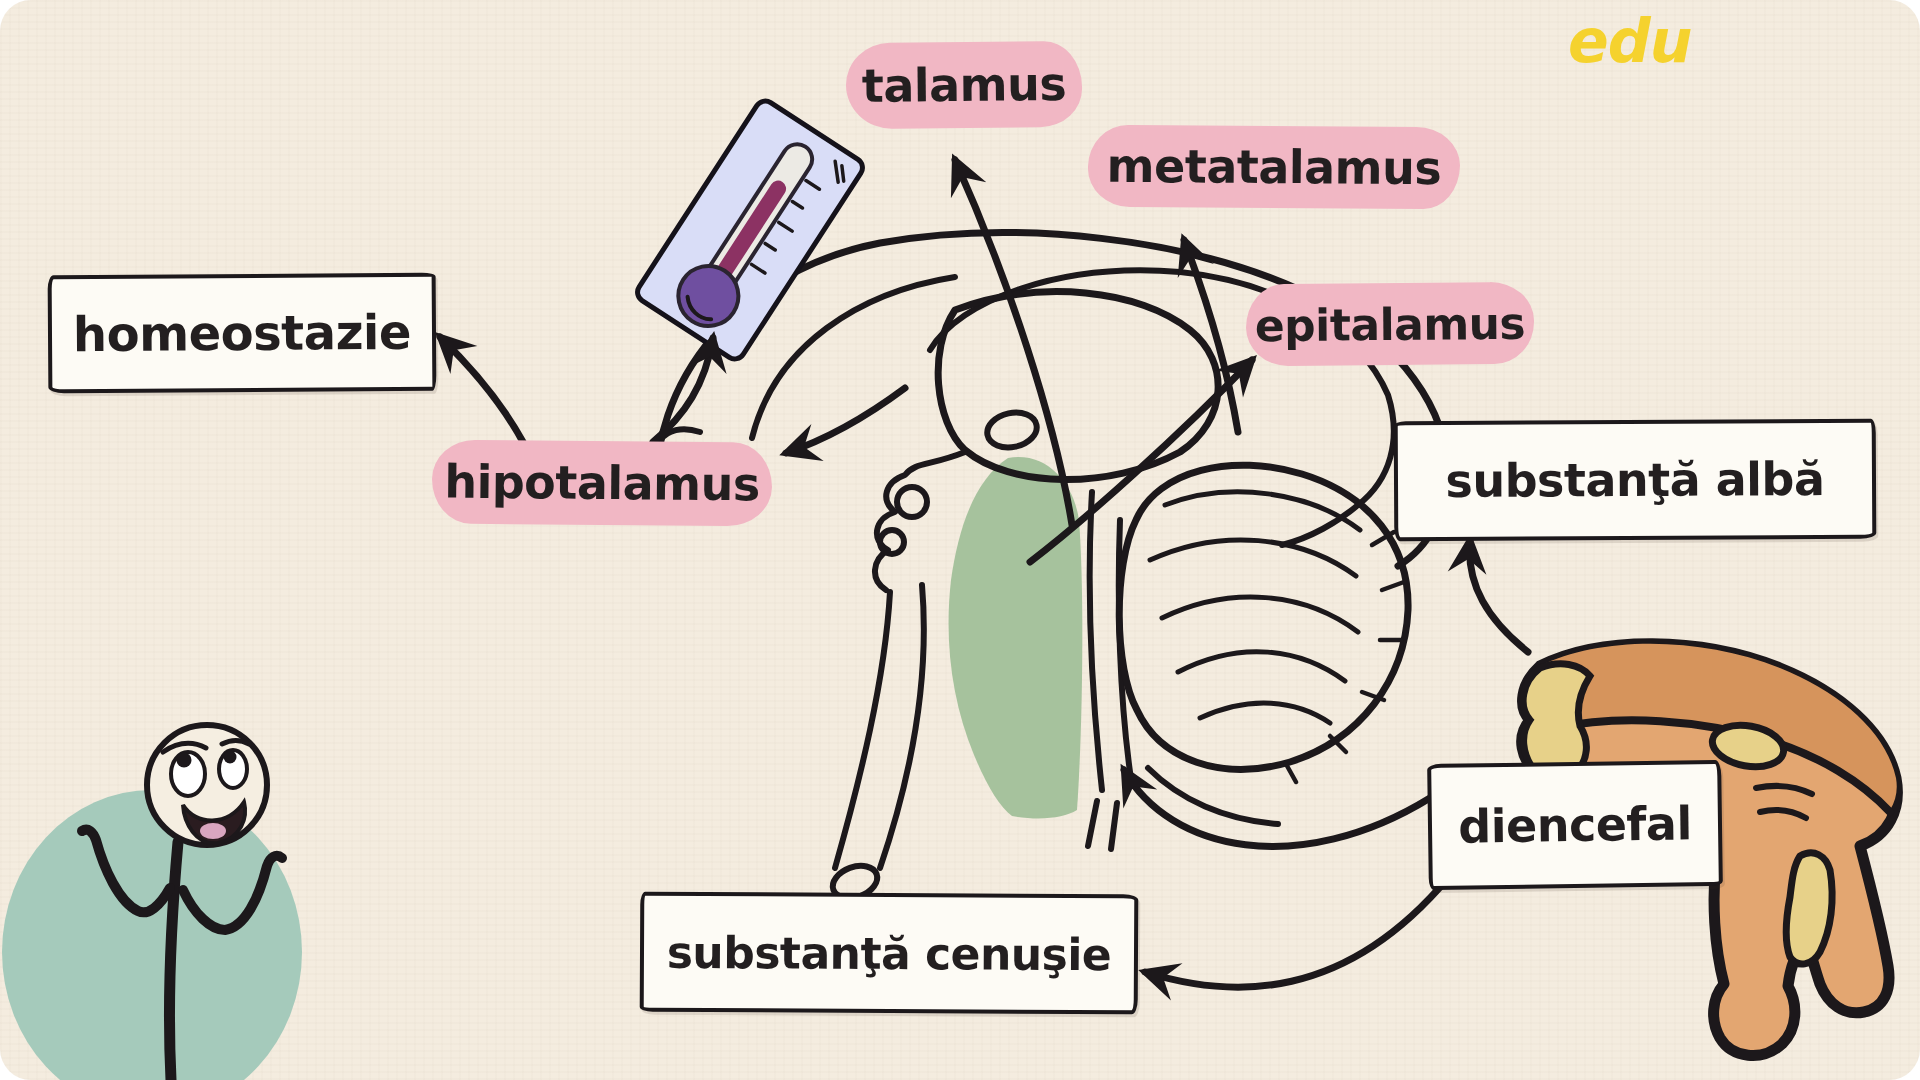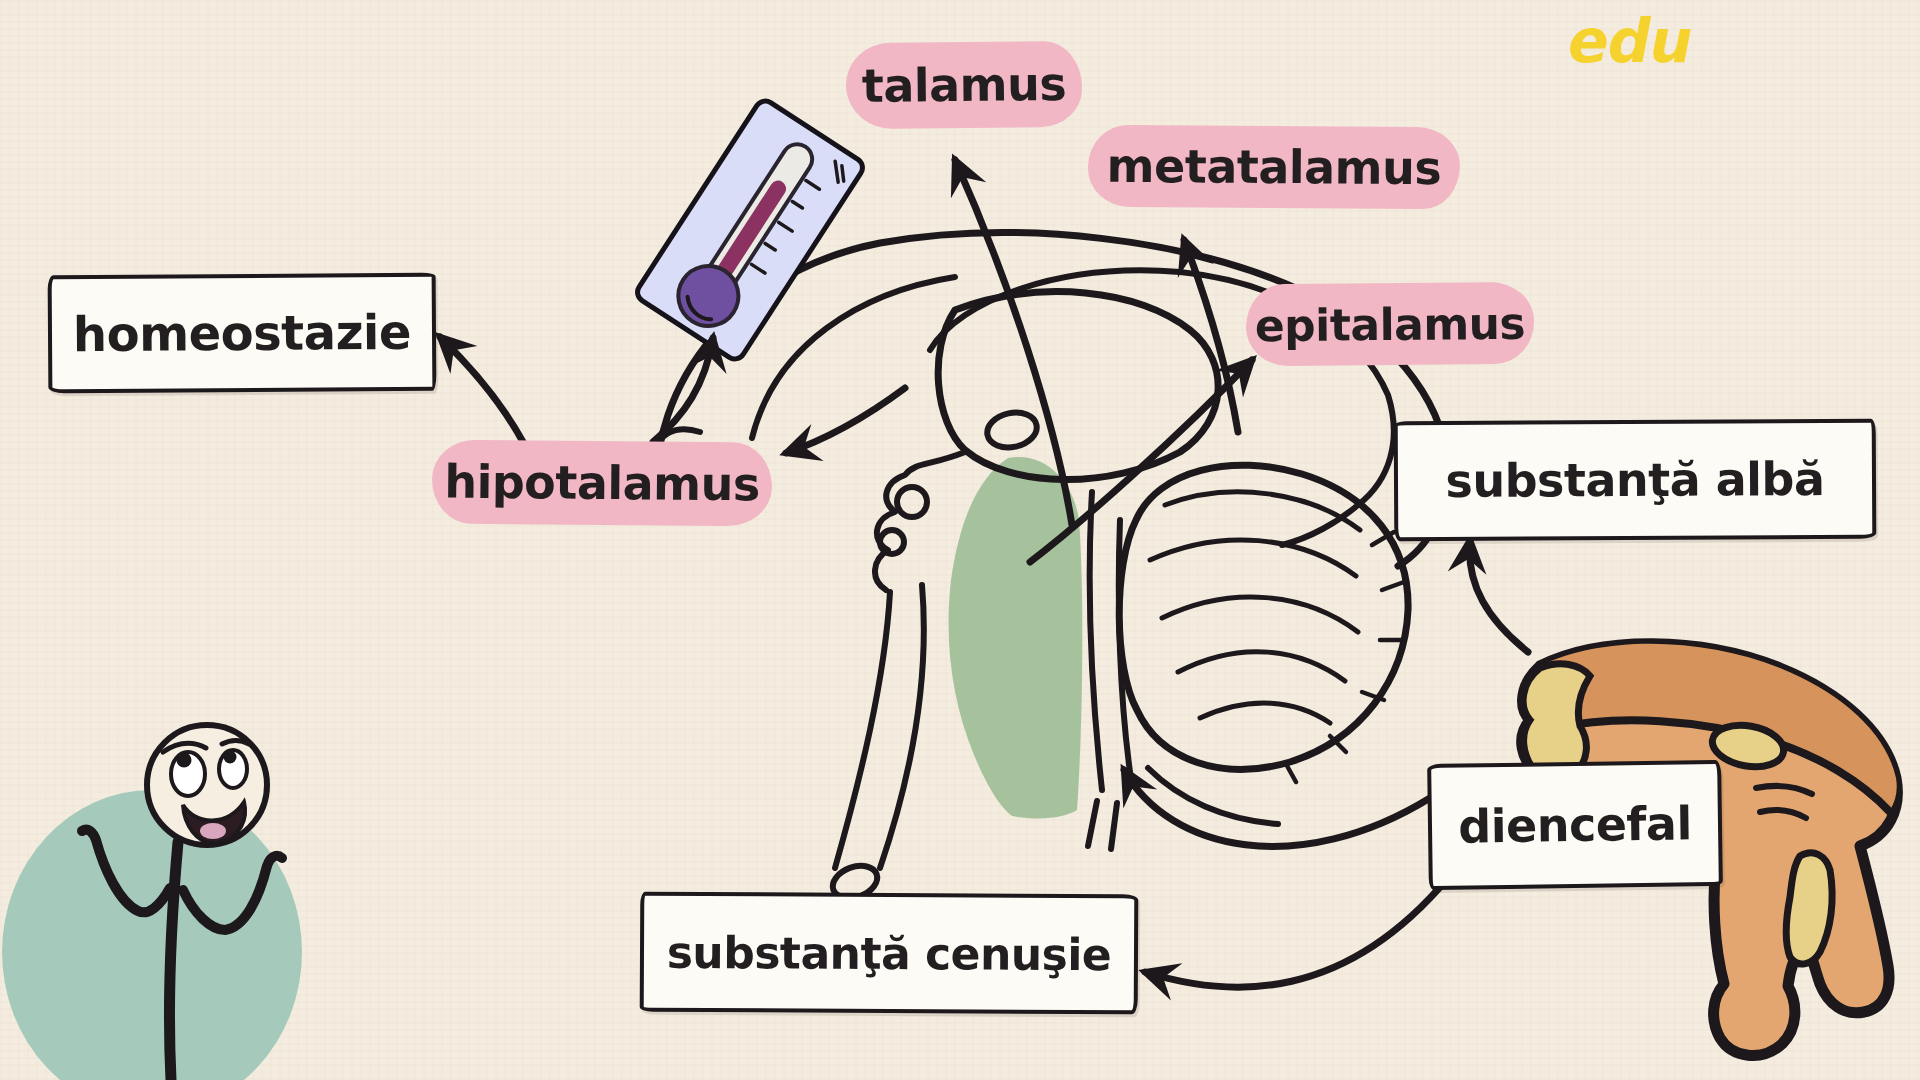--- a/index.html
+++ b/index.html
@@ -3,20 +3,21 @@
 <meta charset="utf-8">
 <style>
   html,body{margin:0;padding:0;}
   body{font-family:"DejaVu Sans","Liberation Sans",sans-serif;}
   .stage{
     position:relative;width:1920px;height:1080px;overflow:hidden;
     background-color:#f4ecdf;
     background-image:
       repeating-linear-gradient(0deg, rgba(120,100,70,0.025) 0 2px, rgba(0,0,0,0) 2px 7px),
       repeating-linear-gradient(90deg, rgba(120,100,70,0.02) 0 2px, rgba(0,0,0,0) 2px 9px);
+    border-radius: 31px;
   }
   .art{position:absolute;left:0;top:0;width:1920px;height:1080px;}
   .lbl{
     position:absolute;display:flex;align-items:center;justify-content:center;
     font-weight:bold;color:#231f20;white-space:nowrap;letter-spacing:-0.5px;
   }
   .pill{background:#f1b7c4;}
   .paper{
     background:#fdfbf5;border:4px solid #1c181b;
     box-shadow:2px 3px 0 rgba(60,45,30,0.12);

